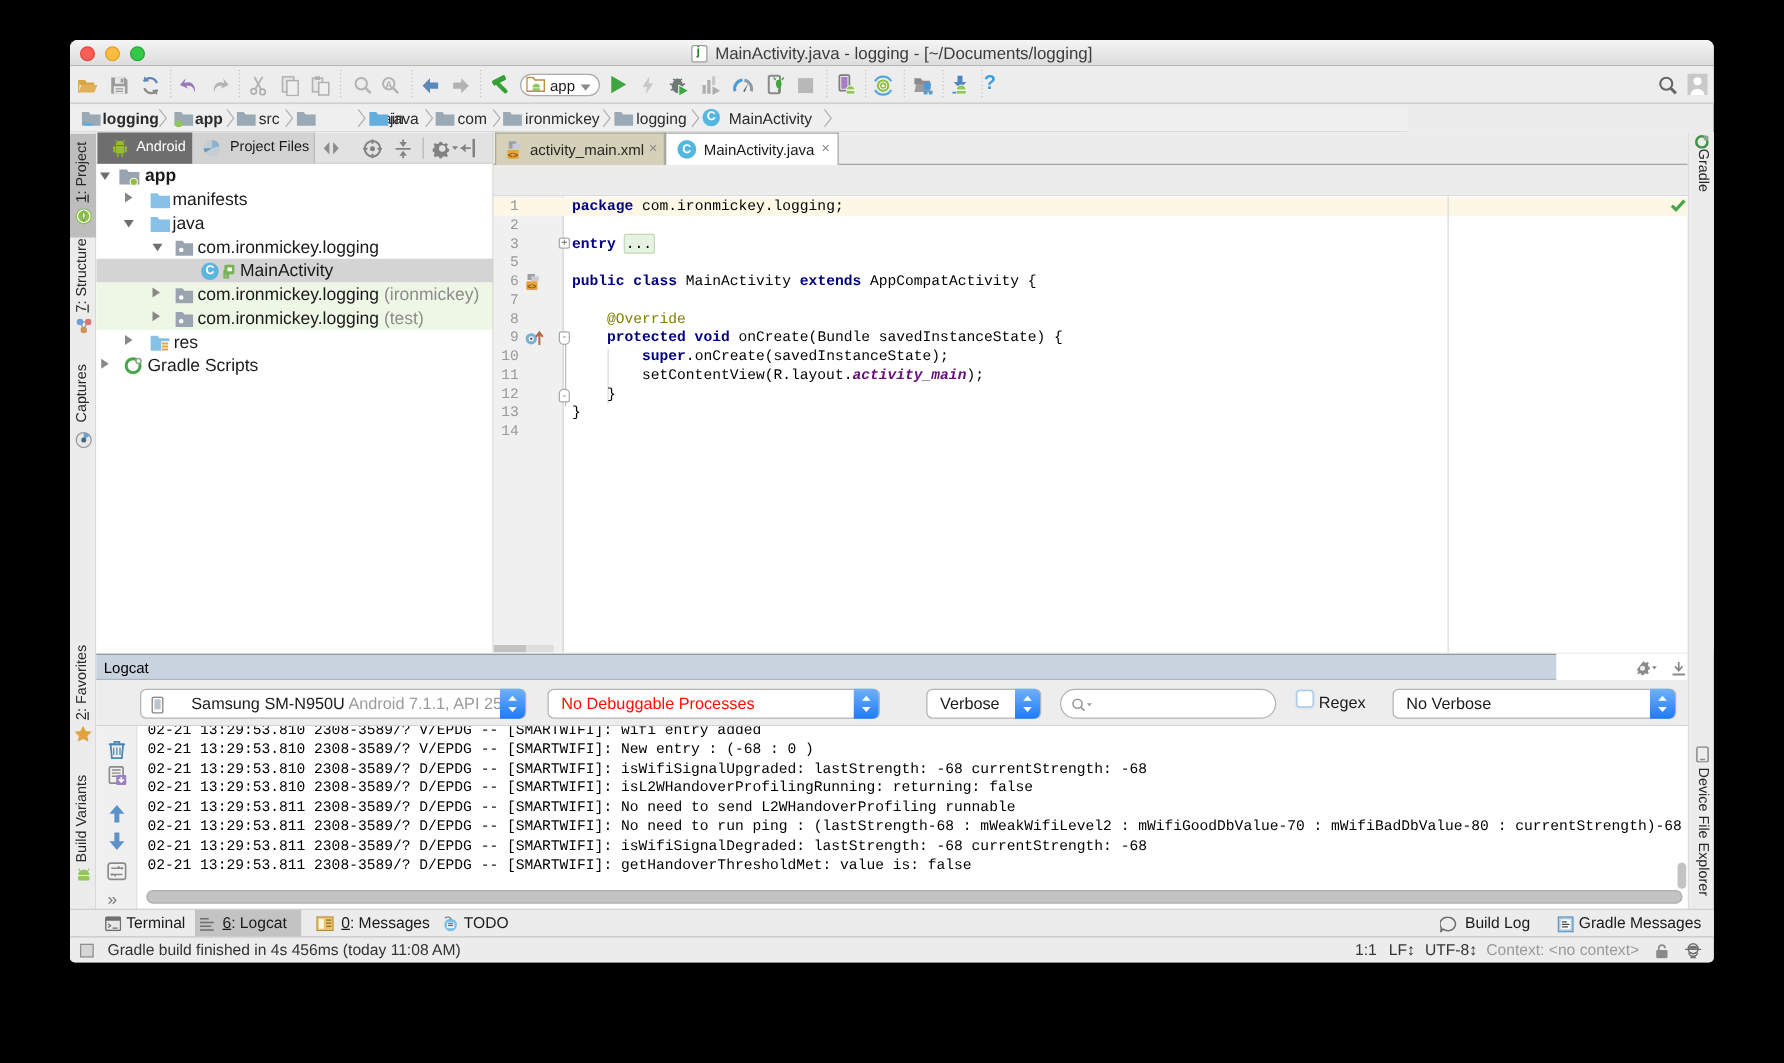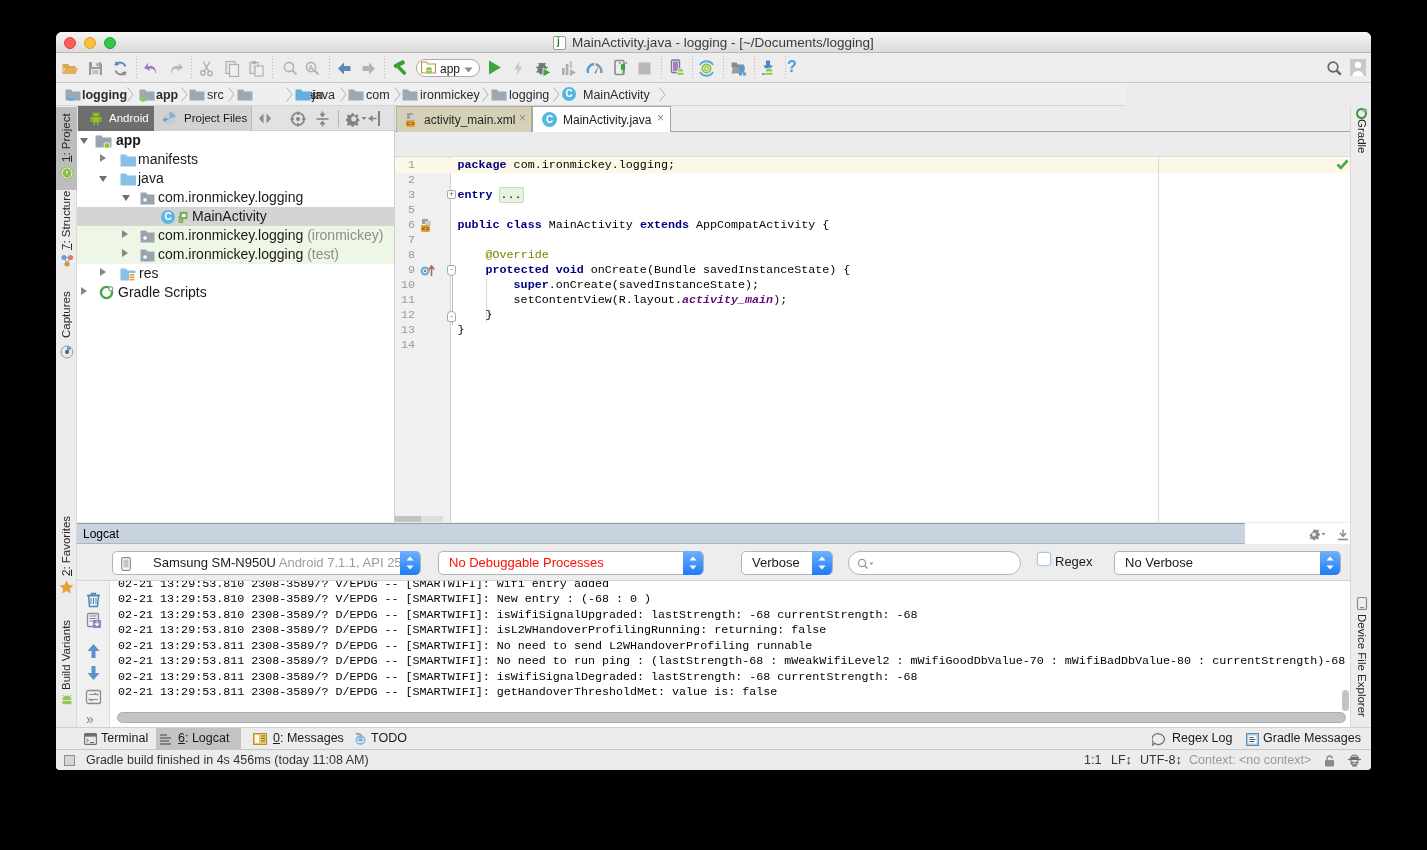--- a/index.html
+++ b/index.html
@@ -655,21 +655,21 @@
     <svg style="position:absolute;left:297px;top:5px;" width="14" height="13" viewBox="0 0 14 13">
         <circle cx="7.5" cy="7" r="5" fill="#79c0e8"></circle>
         <path d="M3 1.5 a3 3 0 0 1 5 1" stroke="#8a8a8a" stroke-width="1.2" fill="none"></path>
         <rect x="4.5" y="5" width="6" height="4.5" fill="#fff" opacity="0.85"></rect>
         <path d="M5.5 6 h4 M5.5 7.5 h4" stroke="#555" stroke-width="0.8"></path>
       </svg>
     <span class="bb" style="left:315px;">TODO</span>
     <svg style="position:absolute;left:1096px;top:5px;" width="14" height="13" viewBox="0 0 14 13">
         <path d="M7 0.8 a6 5.4 0 1 1 -4.5 9.5 l-1.8 2 .3-3.2 A6 5.4 0 0 1 7 .8z" fill="none" stroke="#6e6e6e" stroke-width="1.2"></path>
       </svg>
-    <span class="bb" style="left:1116px;">Regex Log</span>
+    <span class="bb" style="left:1116px;">Build Log</span>
     <svg style="position:absolute;left:1190px;top:5px;" width="13" height="13" viewBox="0 0 13 13">
         <rect x="0.5" y="0.5" width="12" height="12" fill="#a8cbe4" stroke="#5d8cb3" stroke-width="1"></rect>
         <rect x="2.5" y="2.5" width="8" height="8" fill="#fff"></rect>
         <path d="M3.5 4.5 h4 M3.5 6.5 h6 M3.5 8.5 h5" stroke="#444" stroke-width="0.9"></path>
       </svg>
     <span class="bb" style="left:1207px;">Gradle Messages</span>
   </div>
   <div id="statbar" class="abs">
     <span style="position:absolute;left:8px;top:5px;width:11px;height:11px;background:#d6d6d6;border:1px solid #8f8f8f;"></span>
     <span class="bb" style="left:30px;">Gradle build finished in 4s 456ms (today 11:08 AM)</span>

